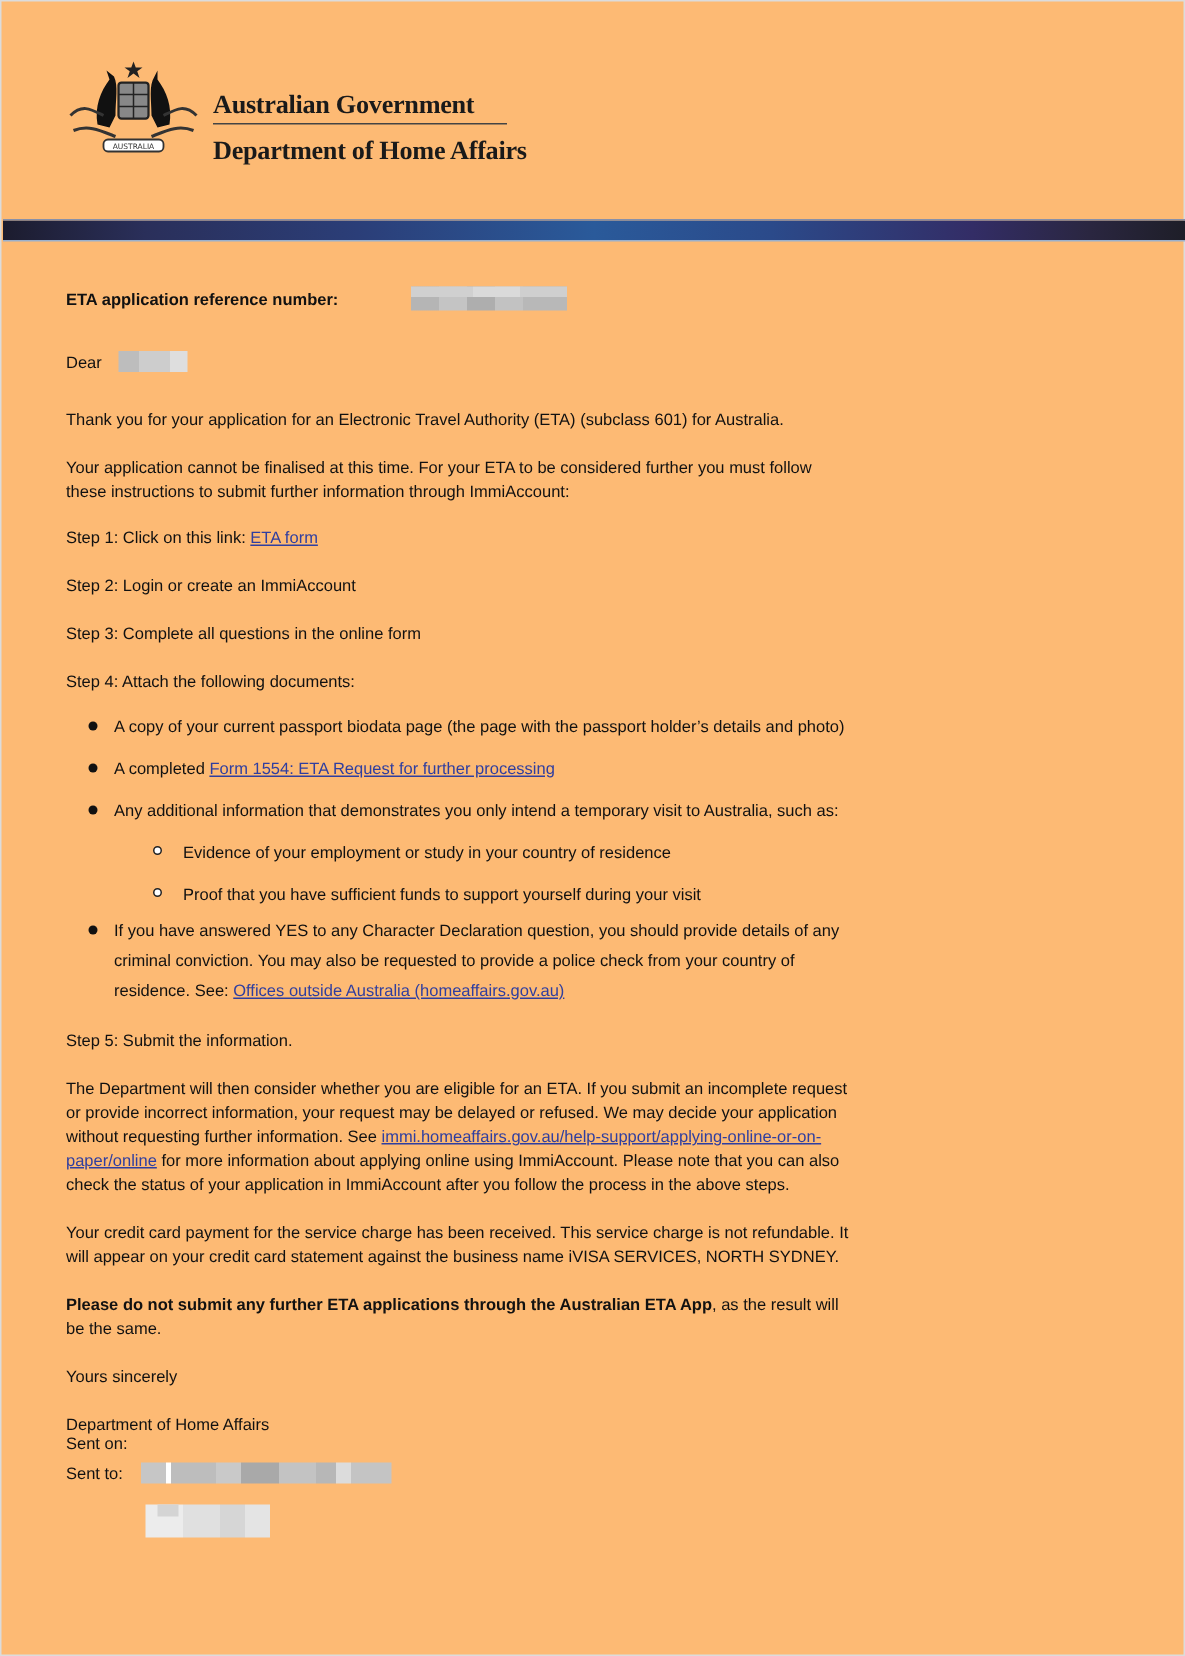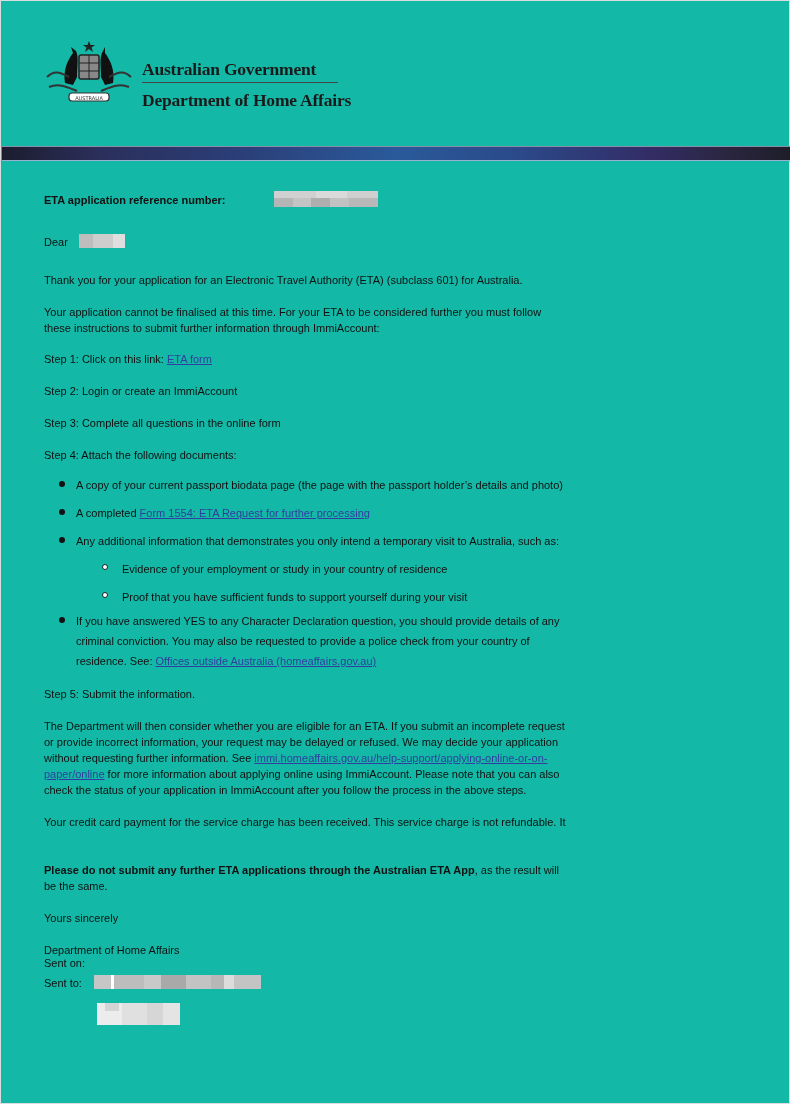--- a/index.html
+++ b/index.html
@@ -1,19 +1,19 @@
 <!DOCTYPE html>
 <html><head>
 <meta charset="utf-8">
 <style>
   html, body { margin:0; padding:0; background:#ffffff; }
   body { width:790px; height:1104px; position:relative; overflow:hidden;
          font-family:"Liberation Sans", sans-serif; color:#111; }
   .page { position:absolute; left:0; top:0; width:788px; height:1102px;
-          border:1px solid #dcdcdc; background:#14b8a6; }
+          border:1px solid #dcdcdc; background:#fdba74; }
   .logo { position:absolute; left:42px; top:38px; width:92px; height:70px; }
   .gov-title { position:absolute; left:141px; top:58px;
                font-family:"Liberation Serif", serif; font-weight:bold;
                font-size:17.5px; color:#1a1a1a; letter-spacing:-0.2px; }
   .gov-rule { position:absolute; left:141px; top:81px; width:196px; height:1px; background:#444; }
   .gov-dept { position:absolute; left:141px; top:89px;
               font-family:"Liberation Serif", serif; font-weight:bold;
               font-size:17.5px; color:#1a1a1a; letter-spacing:-0.2px; }
   .band { position:absolute; left:1px; top:145px; width:788px; height:13px;
           background:linear-gradient(90deg,#1c1c2e 0%,#2a2f5a 12%,#2b3e78 30%,#2a5a9a 50%,#2b4a8a 65%,#332d66 82%,#2a2640 92%,#1e1e28 100%);
@@ -99,20 +99,21 @@
 
   <div class="txt" style="top:685px;">Step 5: Submit the information.</div>
 
   <div class="txt" style="top:717px;">The Department will then consider whether you are eligible for an ETA. If you submit an incomplete request</div>
   <div class="txt" style="top:733px;">or provide incorrect information, your request may be delayed or refused. We may decide your application</div>
   <div class="txt" style="top:749px;"><span>without requesting further information. See </span><a class="link">immi.homeaffairs.gov.au/help-support/applying-online-or-on-</a></div>
   <div class="txt" style="top:765px;"><a class="link">paper/online</a><span> for more information about applying online using ImmiAccount. Please note that you can also</span></div>
   <div class="txt" style="top:813px;">Your credit card payment for the service charge has been received. This service charge is not refundable. It</div>
 
   <div class="txt" style="top:781px;">check the status of your application in ImmiAccount after you follow the process in the above steps.</div>
+  <div class="txt" style="top:829px;">will appear on your credit card statement against the business name iVISA SERVICES, NORTH SYDNEY.</div>
 
   <div class="txt" style="top:861px;"><span class="bold">Please do not submit any further ETA applications through the Australian ETA App</span><span>, as the result will</span></div>
   <div class="txt" style="top:877px;">be the same.</div>
 
   <div class="txt" style="top:909px;">Yours sincerely</div>
   <div class="txt" style="top:941px;">Department of Home Affairs</div>
 
   <div class="txt" style="top:974px;">Sent to:</div>
   <div class="sentto-redact"></div>
 

